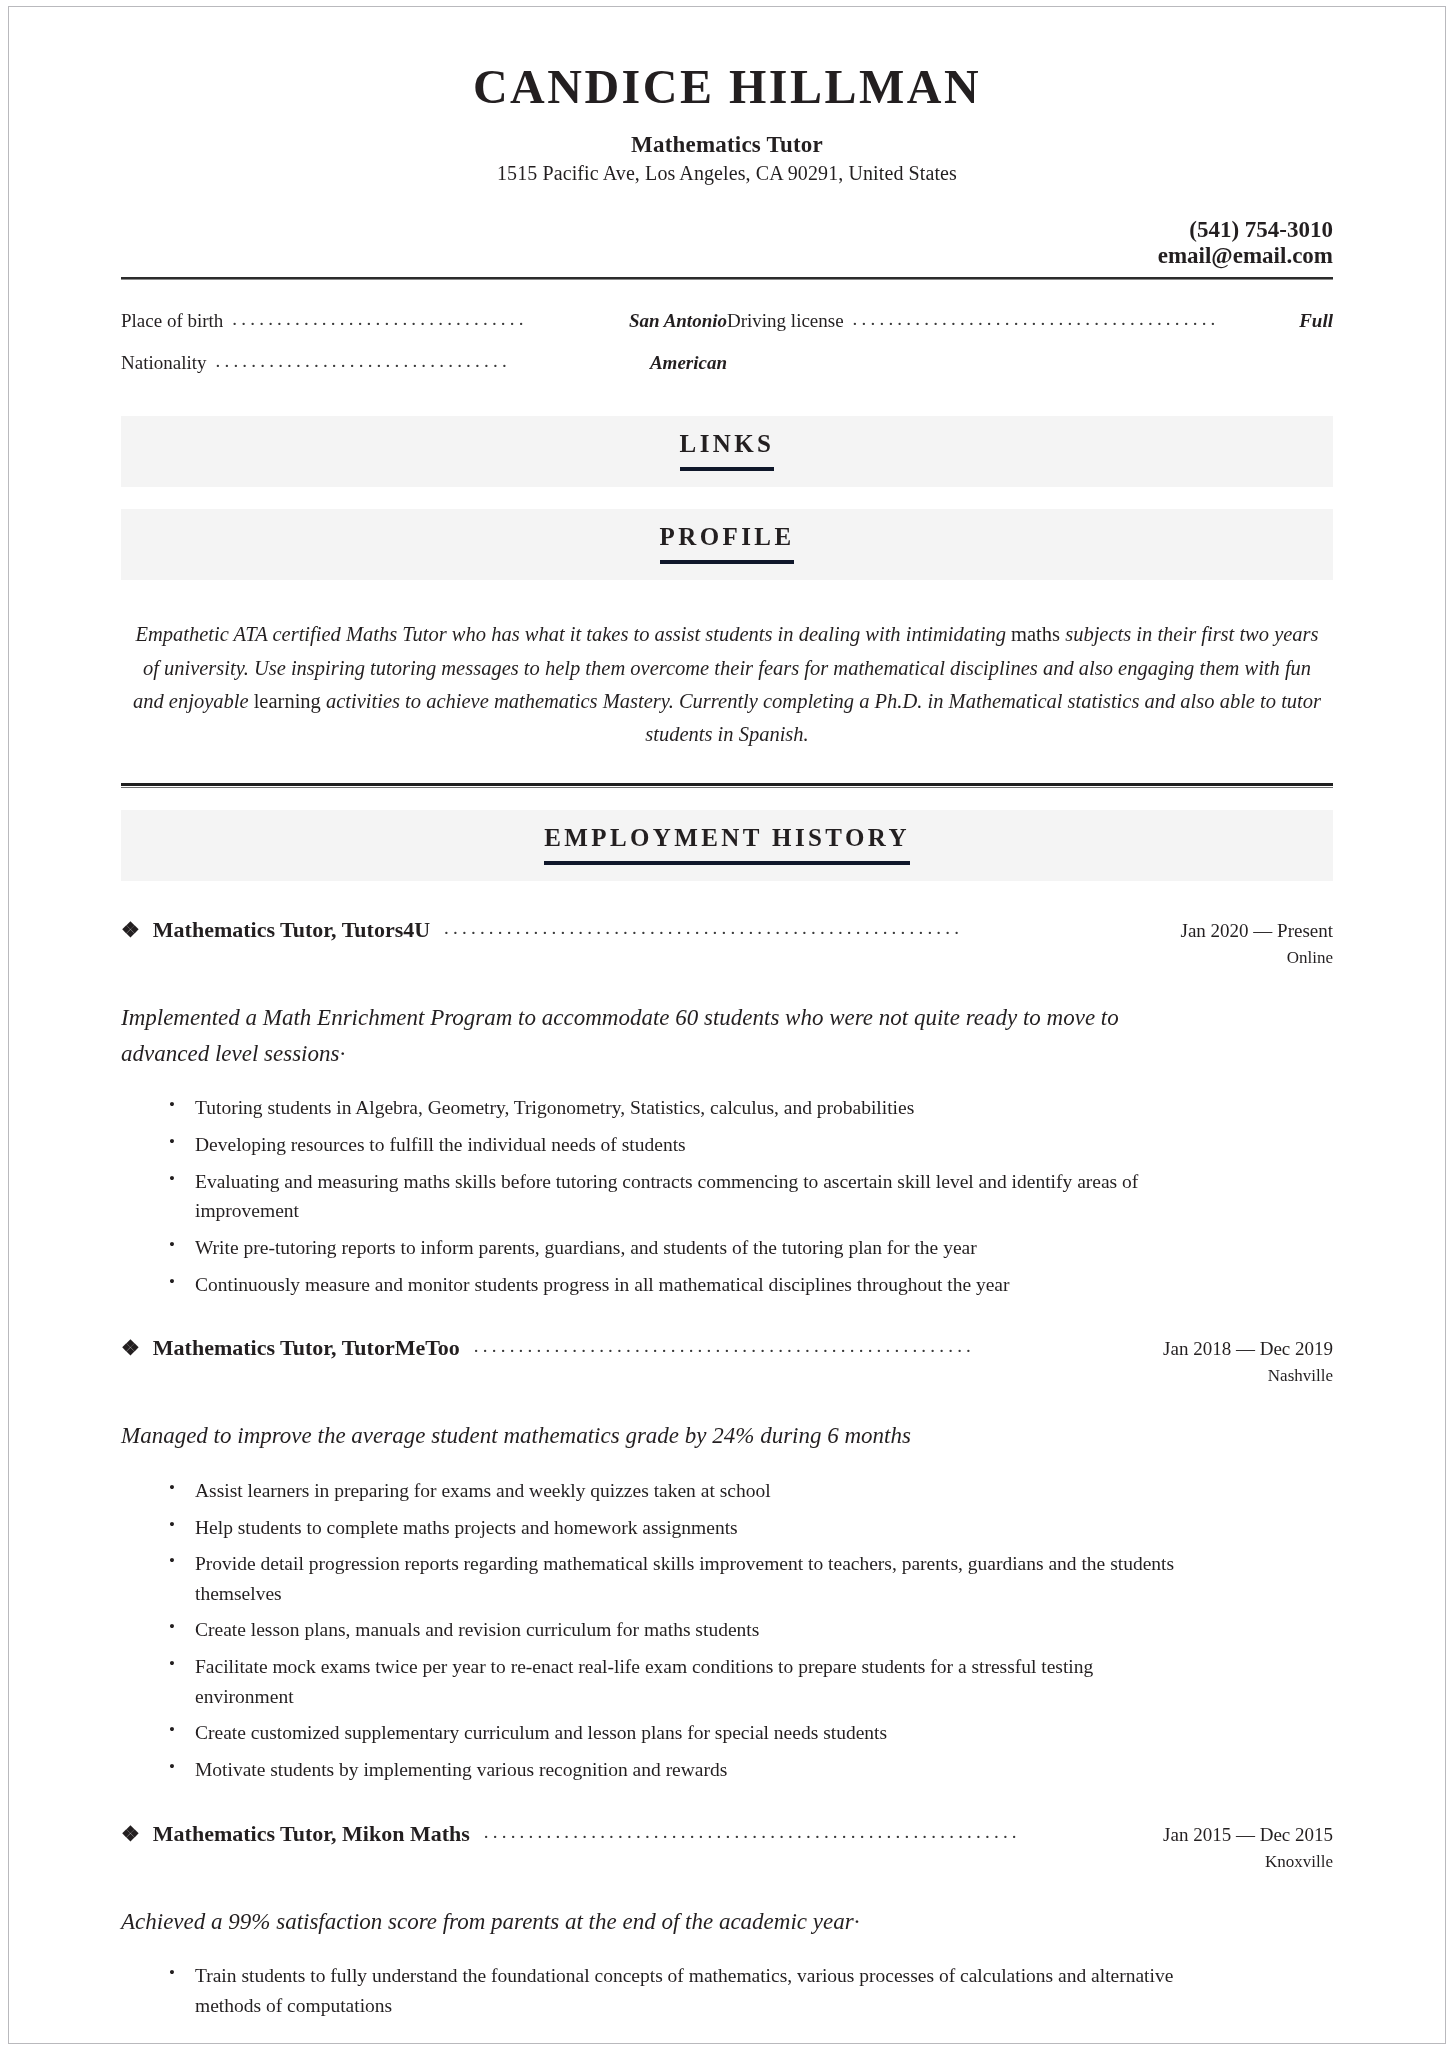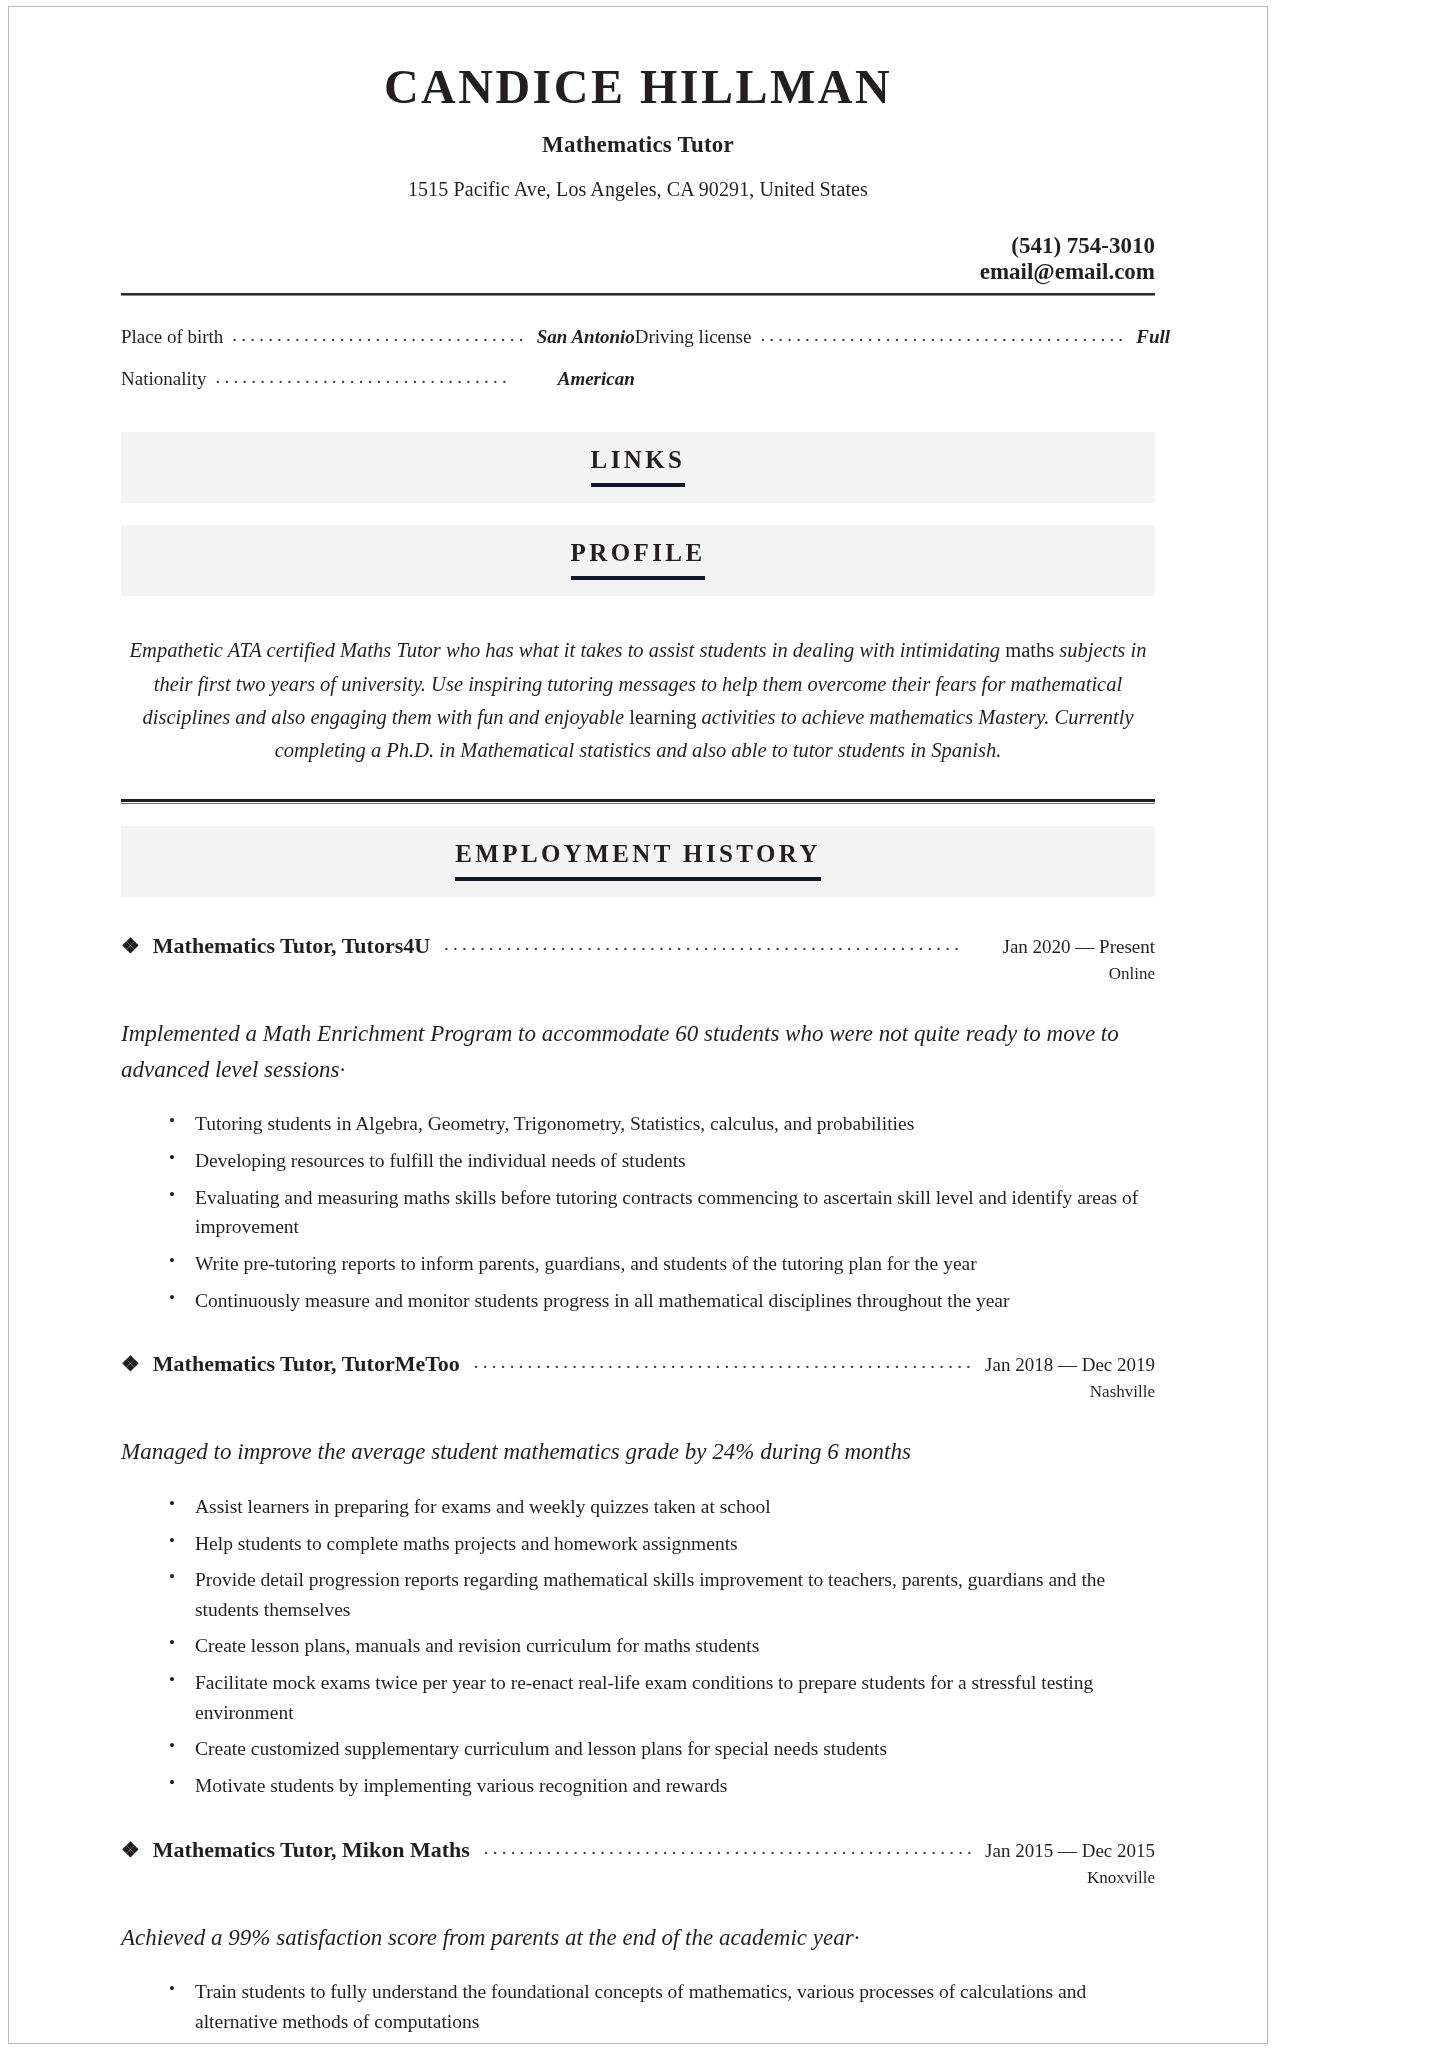--- a/index.html
+++ b/index.html
@@ -10,21 +10,21 @@
   body {
     width: 1454px;
     height: 2054px;
     font-family: "Liberation Serif", "DejaVu Serif", serif;
     color: #231f20;
     overflow: hidden;
   }
 
   .page {
     position: relative;
-    width: 1260px;
+    width: 1438px;
     height: 2038px;
     margin: 6px 0 0 8px;
     background: #ffffff;
     border: 1px solid #b9b9bd;
     box-sizing: border-box;
   }
 
   .inner {
     padding: 0 112px 0 112px;
     box-sizing: border-box;
@@ -42,21 +42,21 @@
   .job-title {
     text-align: center;
     font-size: 23px;
     font-weight: 700;
     margin-top: 20px;
     letter-spacing: .2px;
   }
   .address {
     text-align: center;
     font-size: 20px;
-    margin-top: 20px;
+    margin-top: 4px;
     letter-spacing: .1px;
   }
 
   .contact-row {
     display: flex;
     justify-content: space-between;
     align-items: flex-end;
     margin-top: 32px;
     font-size: 23px;
     font-weight: 700;

